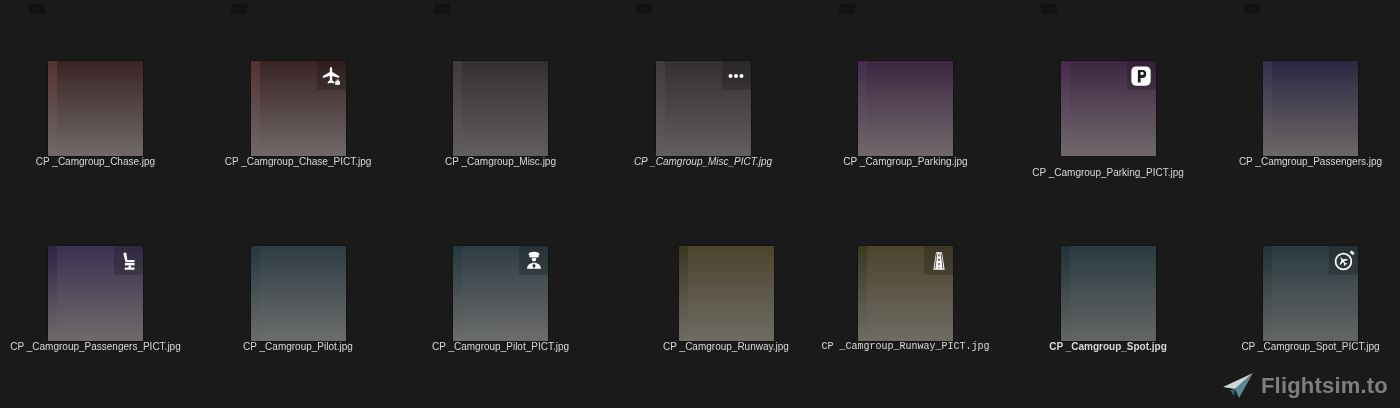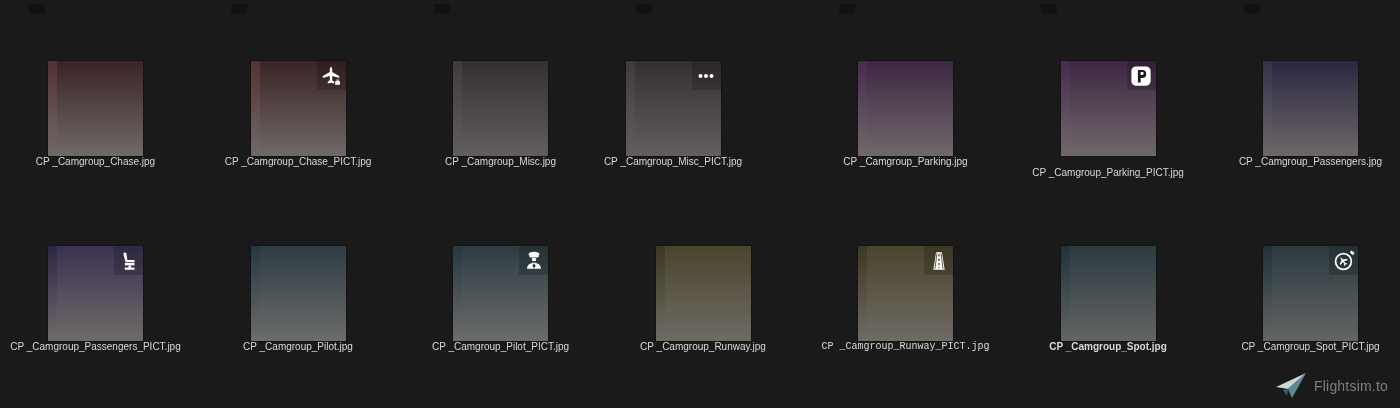--- a/index.html
+++ b/index.html
@@ -30,21 +30,21 @@
   .file-label{
     font-size:10px;line-height:12px;color:#d9d9d9;
     white-space:nowrap;text-align:left;
   }
   .watermark{
     position:absolute;right:12px;bottom:8px;
     display:flex;align-items:center;gap:7px;
   }
   .watermark svg{width:32px;height:28px;display:block;}
   .watermark .wm-label{
-    font-size:14px;font-weight:normal;color:#7f7f7f;letter-spacing:0.2px;
+    font-size:22px;font-weight:bold;color:#7f7f7f;letter-spacing:0.2px;
   }
 </style>
 </head>
 <body>
 
 <div id="file-grid">
     <div class="file-item" style="left: -5.5px; top: 61px;">
     <div class="thumb" style="background: linear-gradient(rgb(59, 36, 37), rgb(112, 105, 104));">
       <div class="strip" style="background: linear-gradient(rgb(83, 50, 49), rgb(112, 105, 104));"></div>
 
@@ -64,21 +64,21 @@
     </div>
     <div class="file-label">CP _Camgroup_Chase_PICT.jpg</div>
   </div>
     <div class="file-item" style="left: 399.5px; top: 61px;">
     <div class="thumb" style="background: linear-gradient(rgb(52, 48, 48), rgb(98, 94, 93));">
       <div class="strip" style="background: linear-gradient(rgb(64, 59, 59), rgb(98, 94, 93));"></div>
 
     </div>
     <div class="file-label">CP _Camgroup_Misc.jpg</div>
   </div>
-    <div class="file-item" style="left: 572px; top: 61px;">
+    <div class="file-item" style="left: 602px; top: 61px; font-style: italic;">
     <div class="thumb" style="background: linear-gradient(rgb(52, 48, 48), rgb(98, 94, 93));">
       <div class="strip" style="background: linear-gradient(rgb(64, 59, 59), rgb(98, 94, 93));"></div>
       <div class="badge">
           <svg viewBox="0 0 24 24">
     <circle cx="6" cy="12" r="2.2" fill="#ffffff"></circle>
     <circle cx="12" cy="12" r="2.2" fill="#ffffff"></circle>
     <circle cx="18" cy="12" r="2.2" fill="#ffffff"></circle>
   </svg>
         </div>
     </div>
@@ -137,21 +137,21 @@
           <svg viewBox="0 0 24 24">
     <ellipse cx="12" cy="4.4" rx="6" ry="2.4" fill="#ffffff"></ellipse>
     <path fill="#ffffff" d="M6.2 5.6h11.6l-1.4 2.6H7.6z"></path>
     <rect x="9.6" y="8.6" width="4.8" height="3.6" rx="1.6" fill="#ffffff"></rect>
     <path fill="#ffffff" fill-rule="evenodd" d="M4.4 20.4c0-4.1 3.6-6.6 7.6-6.6s7.6 2.5 7.6 6.6zM12 14.4l1.9 2.7-1.9 3.1-1.9-3.1z"></path>
   </svg>
         </div>
     </div>
     <div class="file-label">CP _Camgroup_Pilot_PICT.jpg</div>
   </div>
-    <div class="file-item" style="left: 602px; top: 246px;">
+    <div class="file-item" style="left: 625px; top: 246px;">
     <div class="thumb" style="background: linear-gradient(rgb(74, 69, 44), rgb(111, 107, 101));">
       <div class="strip" style="background: linear-gradient(rgb(59, 56, 34), rgb(111, 107, 101));"></div>
 
     </div>
     <div class="file-label">CP _Camgroup_Runway.jpg</div>
   </div>
     <div class="file-item" style="left: 804.5px; top: 246px; font-family: Liberation Mono, monospace;">
     <div class="thumb" style="background: linear-gradient(rgb(74, 69, 44), rgb(111, 107, 101));">
       <div class="strip" style="background: linear-gradient(rgb(59, 56, 34), rgb(111, 107, 101));"></div>
       <div class="badge">

